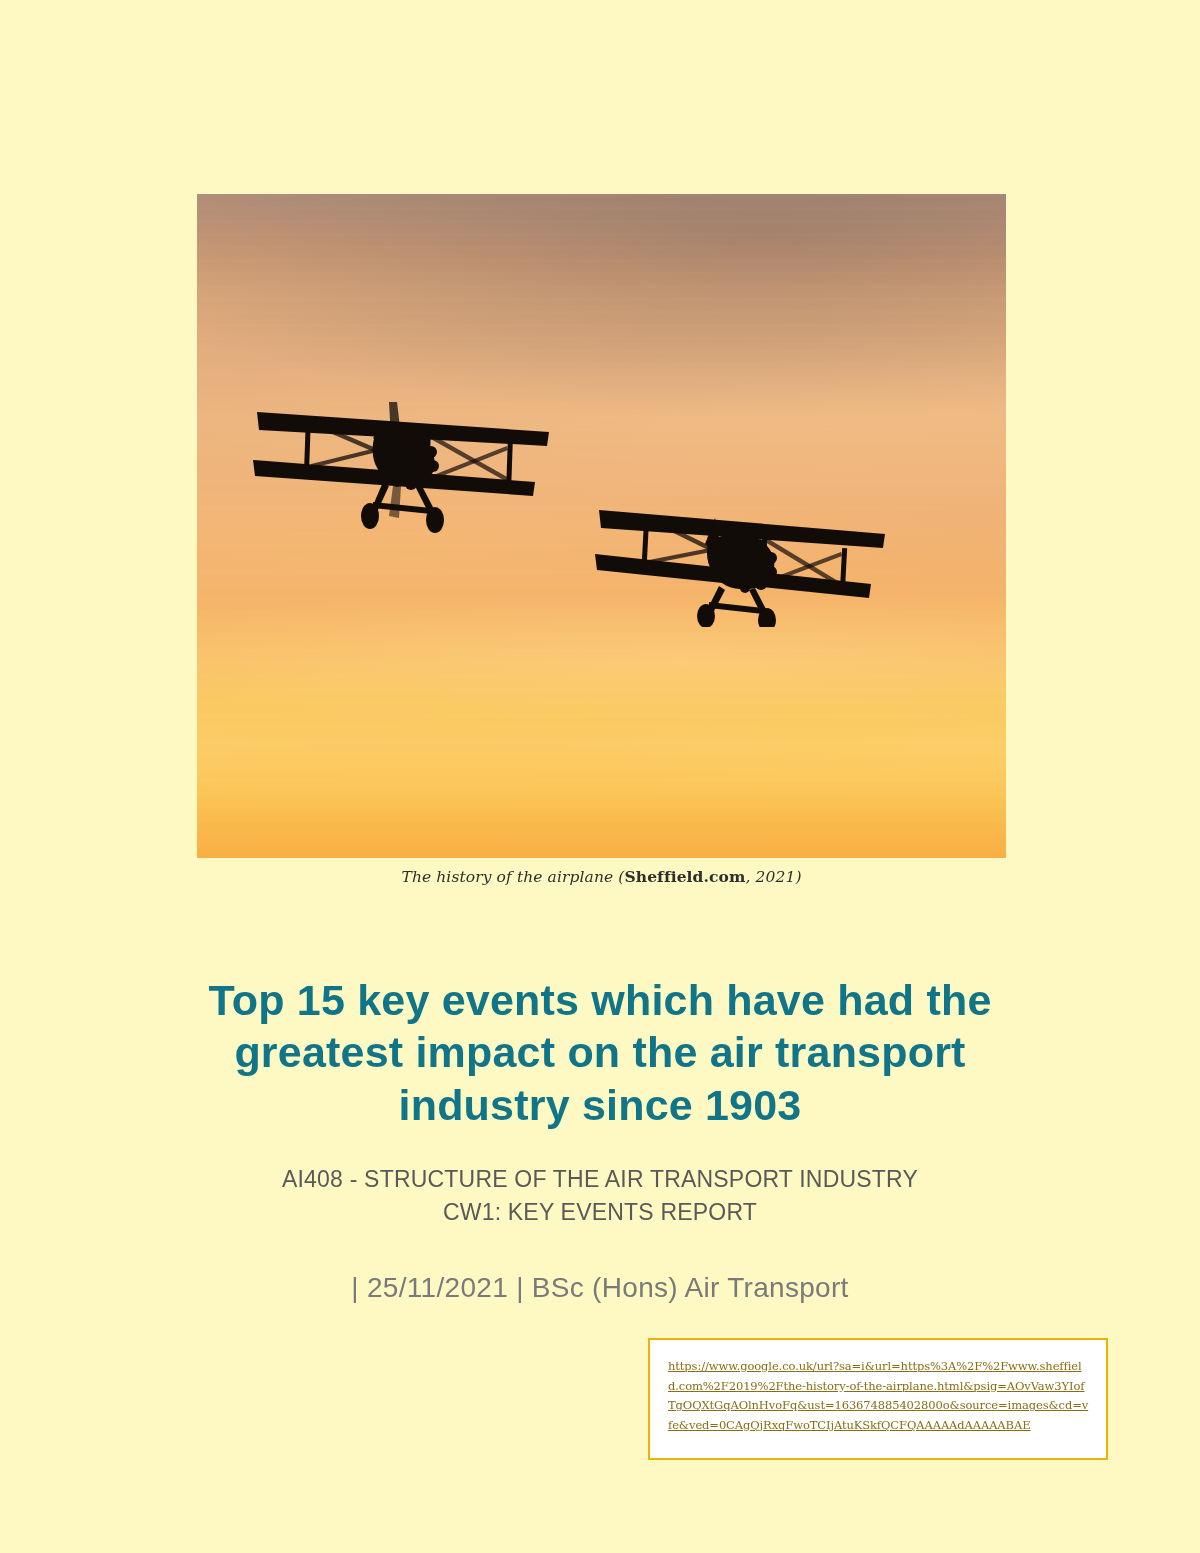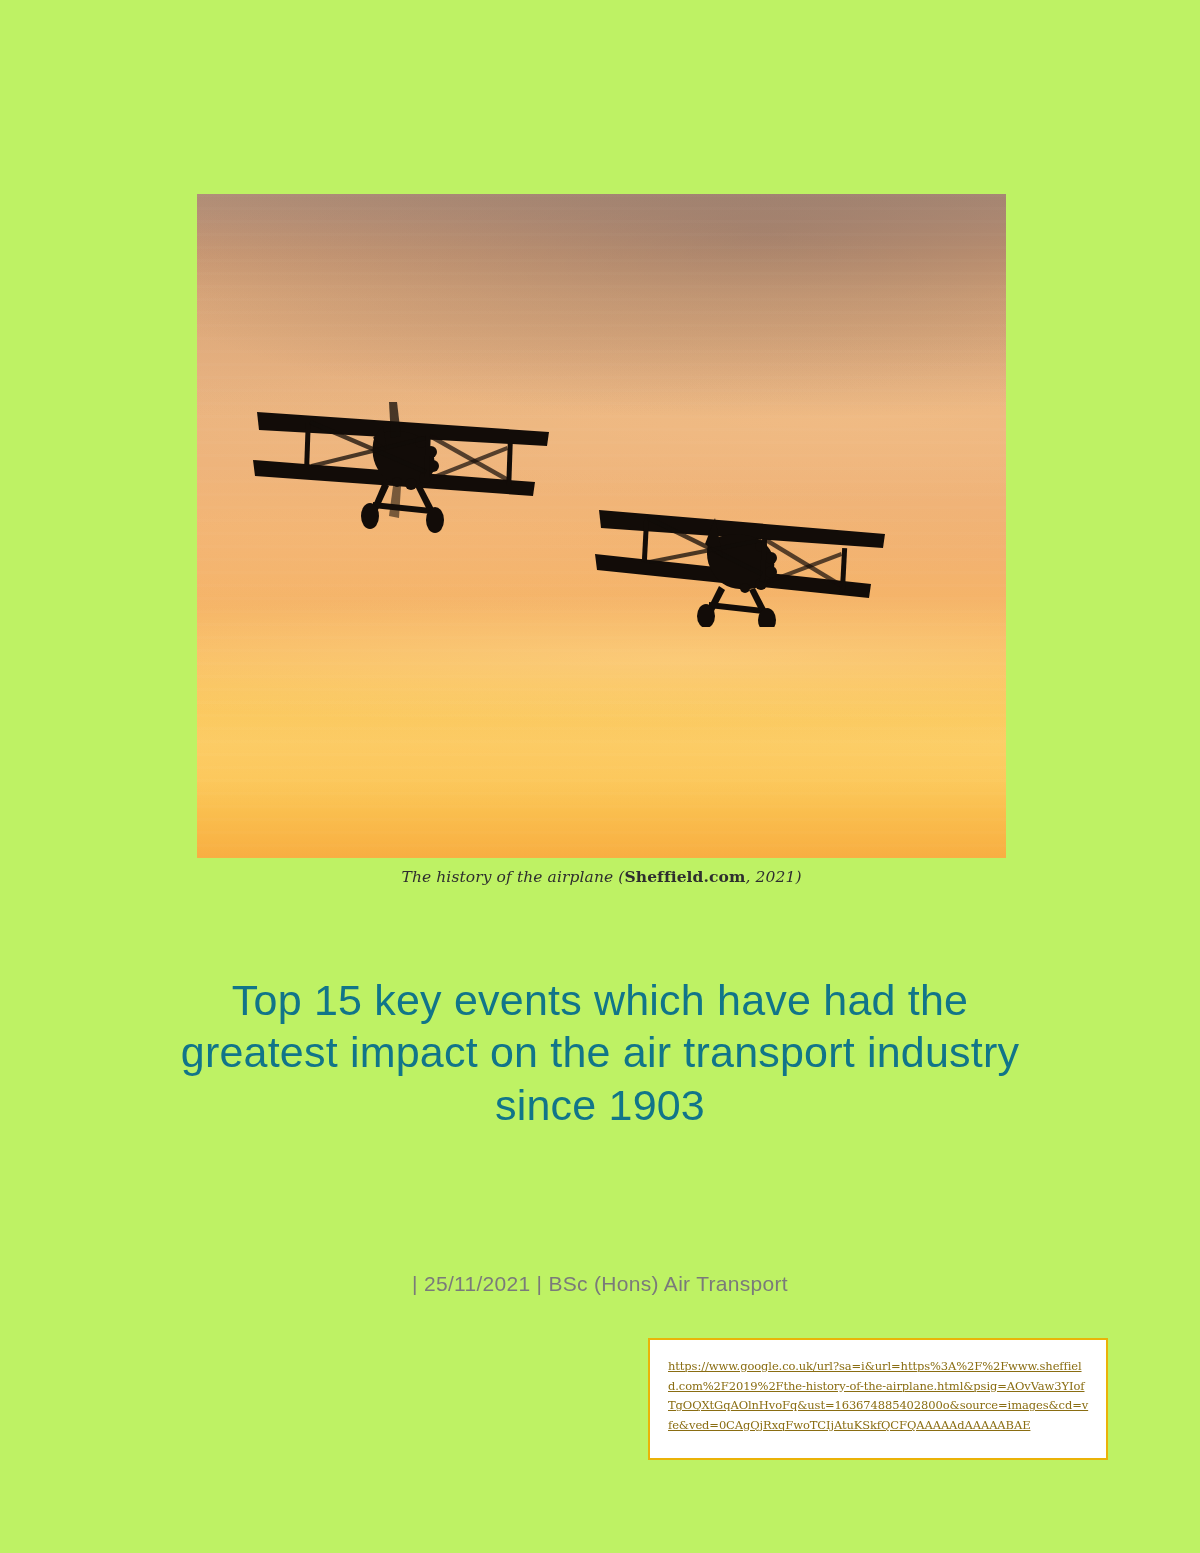--- a/index.html
+++ b/index.html
@@ -12,21 +12,21 @@
     height: 1553px;
     position: relative;
     font-family: "Liberation Sans", sans-serif;
     overflow: hidden;
   }
 
   .page {
     width: 1200px;
     height: 1553px;
     position: relative;
-    background: #bef264;
+    background: #fef9c3;
   }
 
   
   .figure-block {
     position: absolute;
     left: 197px;
     top: 194px;
     width: 809px;
   }
   .photo {
@@ -107,21 +107,21 @@
   
   .title {
     position: absolute;
     left: 150px;
     top: 945px;
     width: 900px;
     text-align: center;
     color: #117589;
     font-size: 43px;
     line-height: 1.22;
-    font-weight: 400;
+    font-weight: 700;
     letter-spacing: 0.2px;
   }
 
   
   .subtitle {
     position: absolute;
     left: 150px;
     top: 1163px;
     width: 900px;
     text-align: center;
@@ -132,21 +132,21 @@
   }
 
   
   .meta {
     position: absolute;
     left: 150px;
     top: 1272px;
     width: 900px;
     text-align: center;
     color: #7a7a7a;
-    font-size: 21px;
+    font-size: 28px;
     letter-spacing: 0.3px;
   }
 
   
   .url-box {
     position: absolute;
     left: 648px;
     top: 1338px;
     width: 460px;
     height: 122px;
@@ -254,20 +254,24 @@
           </g>
         </svg>
       </div>
     </div>
 
     <div class="caption"><span>The history of the airplane (</span><b>Sheffield.com</b><span>, 2021)</span></div>
   </div>
 
   <h1 class="title">Top 15 key events which have had the greatest impact on the air transport industry since 1903</h1>
 
+  <div class="subtitle">
+    <div>AI408 - STRUCTURE OF THE AIR TRANSPORT INDUSTRY</div>
+    <div>CW1: KEY EVENTS REPORT</div>
+  </div>
 
   <div class="meta">| 25/11/2021 | BSc (Hons) Air Transport</div>
 
   <div class="url-box">
     <a class="url-text" href="#">https://www.google.co.uk/url?sa=i&amp;url=https%3A%2F%2Fwww.sheffield.com%2F2019%2Fthe-history-of-the-airplane.html&amp;psig=AOvVaw3YIofTgOQXtGqAOlnHvoFq&amp;ust=163674885402800o&amp;source=images&amp;cd=vfe&amp;ved=0CAgQjRxqFwoTCIjAtuKSkfQCFQAAAAAdAAAAABAE</a>
   </div>
 
 </div>
 
 </body></html>

